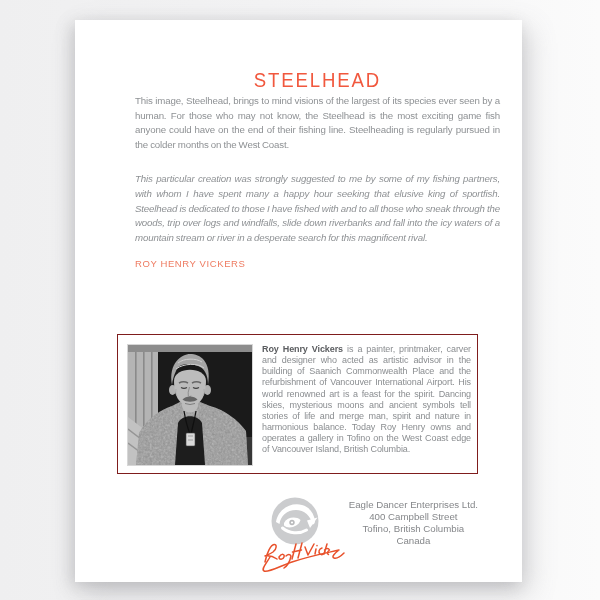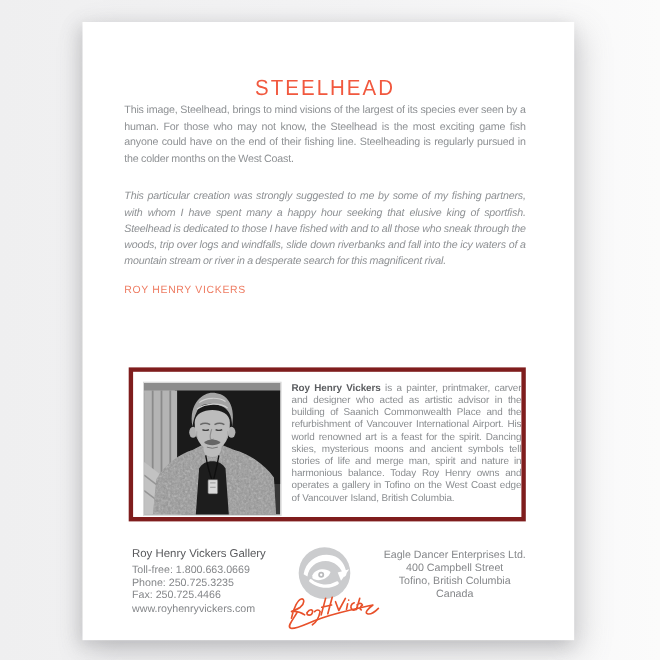--- a/index.html
+++ b/index.html
@@ -7,38 +7,38 @@
     width:600px;height:600px;overflow:hidden;
     background:linear-gradient(90deg,#efeff0 0%,#f4f4f5 55%,#fbfbfb 100%);
     font-family:"Liberation Sans",sans-serif;
     position:relative;
   }
   .page{
     position:absolute;left:75px;top:20px;width:447px;height:562px;
     background:#ffffff;
     box-shadow:-4px 4px 14px rgba(120,120,125,.25), 6px 10px 26px rgba(120,120,125,.30);
   }
-  .content{position:absolute;left:38px;top:0;width:365px;}
+  .content{position:absolute;left:60px;top:0;width:365px;}
   .doc-title{
     margin:46px 0 0;text-align:center;
     font-size:20px;font-weight:300;letter-spacing:2px;line-height:28px;
     color:#f1583e;transform:scaleX(.93);
   }
   p.body-par{
     margin:0;font-size:9.7px;line-height:14.6px;color:#8e9194;
     text-align:justify;letter-spacing:-.15px;word-spacing:-.4px;
   }
   p.par1{}
   p.par2{margin-top:20px;font-style:italic;}
   .artist-name{
     margin-top:13px;font-size:9.5px;letter-spacing:.6px;color:#ee7b61;
   }
   .bio-box{
     position:absolute;left:42px;top:314px;width:361px;height:140px;
-    border:4px solid #7f1d1d;background:#fff;box-sizing:border-box;
+    border:1px solid #7f1d1d;background:#fff;box-sizing:border-box;
   }
   .photo{
     position:absolute;left:10px;top:10px;width:124px;height:120px;
     filter:grayscale(1) contrast(1.04);
     outline:1px solid #d4d4d4;
   }
   .photo svg{display:block;width:124px;height:120px;}
   .bio-text{
     position:absolute;left:144px;top:9px;width:209px;
     font-size:9px;line-height:11.15px;color:#8a8d90;
@@ -106,27 +106,20 @@
         <path d="M53,42.5 q3,1.6 6,0 M65,42.5 q3,1.6 6,0" stroke="#4a423a" stroke-width="1.2" fill="none"></path>
         <path d="M61.5,42 q-2,6 -1.2,9 q1.2,1.2 3,0" stroke="#a08a74" stroke-width="1" fill="none"></path>
         <path d="M54.5,54.5 C58,50.5 66,50.5 69.5,54.5 C66,57.5 58,57.5 54.5,54.5 Z" fill="#6e655c"></path>
         <path d="M57,58.5 q5,2 10,0" stroke="#8a7362" stroke-width="0.9" fill="none"></path>
         <path d="M48,44 q-1,4 1,7 M76,44 q1,4 -1,7" stroke="#b59f89" stroke-width="0.8" fill="none"></path>
       </svg>
     </div>
     <div class="bio-text"><b>Roy Henry Vickers</b><span> is a painter, printmaker, carver and designer who acted as artistic advisor in the building of Saanich Commonwealth Place and the refurbishment of Vancouver International Airport.  His world renowned art is a feast for the spirit.  Dancing skies, mysterious moons and ancient symbols tell stories of life and merge man, spirit and nature in harmonious balance. Today Roy Henry owns and operates a gallery in Tofino on the West Coast edge of Vancouver Island, British Columbia.</span></div>
   </div>
 
-  <div class="footer-left">
-    <div class="gallery-name">Roy Henry Vickers Gallery</div>
-    <div class="f-line">Toll-free: 1.800.663.0669</div>
-    <div class="f-line">Phone: 250.725.3235</div>
-    <div class="f-line">Fax: 250.725.4466</div>
-    <div class="f-line">www.royhenryvickers.com</div>
-  </div>
 
   <div class="logo">
     <svg viewBox="0 0 48 48" xmlns="http://www.w3.org/2000/svg">
       <circle cx="24" cy="24" r="23.5" fill="#cbccce"></circle>
       <path d="M5,25 C7,12 20,5 31,8 C39,10 43,17 44,24 C44,26 43,27.5 41.5,27.5 C40,19 33,13 25,13 C16,13 9.5,19 8.5,27 Z" fill="#ffffff"></path>
       <path d="M13,26 C16,20 25,19 29.5,23 C27.5,30 17,32.5 13,28.5 Z" fill="#ffffff"></path>
       <circle cx="21" cy="25.5" r="2.7" fill="#b9babc"></circle>
       <circle cx="21" cy="25.5" r="1.1" fill="#ffffff"></circle>
       <path d="M11.5,31 C18,36.5 28,37.5 35.5,33" stroke="#ffffff" stroke-width="3" fill="none" stroke-linecap="round"></path>
       <path d="M36,23.5 L46.5,20.5 L39,31 Z" fill="#ffffff"></path>

